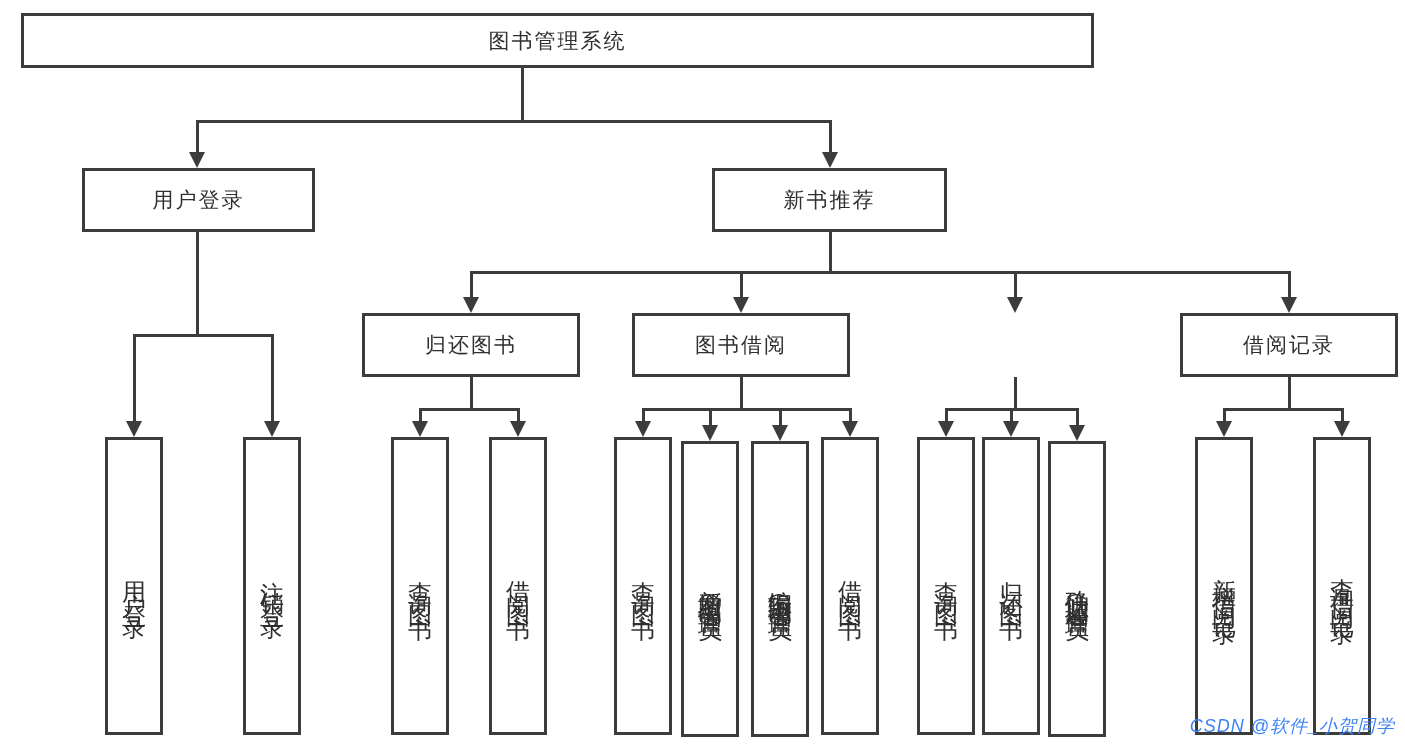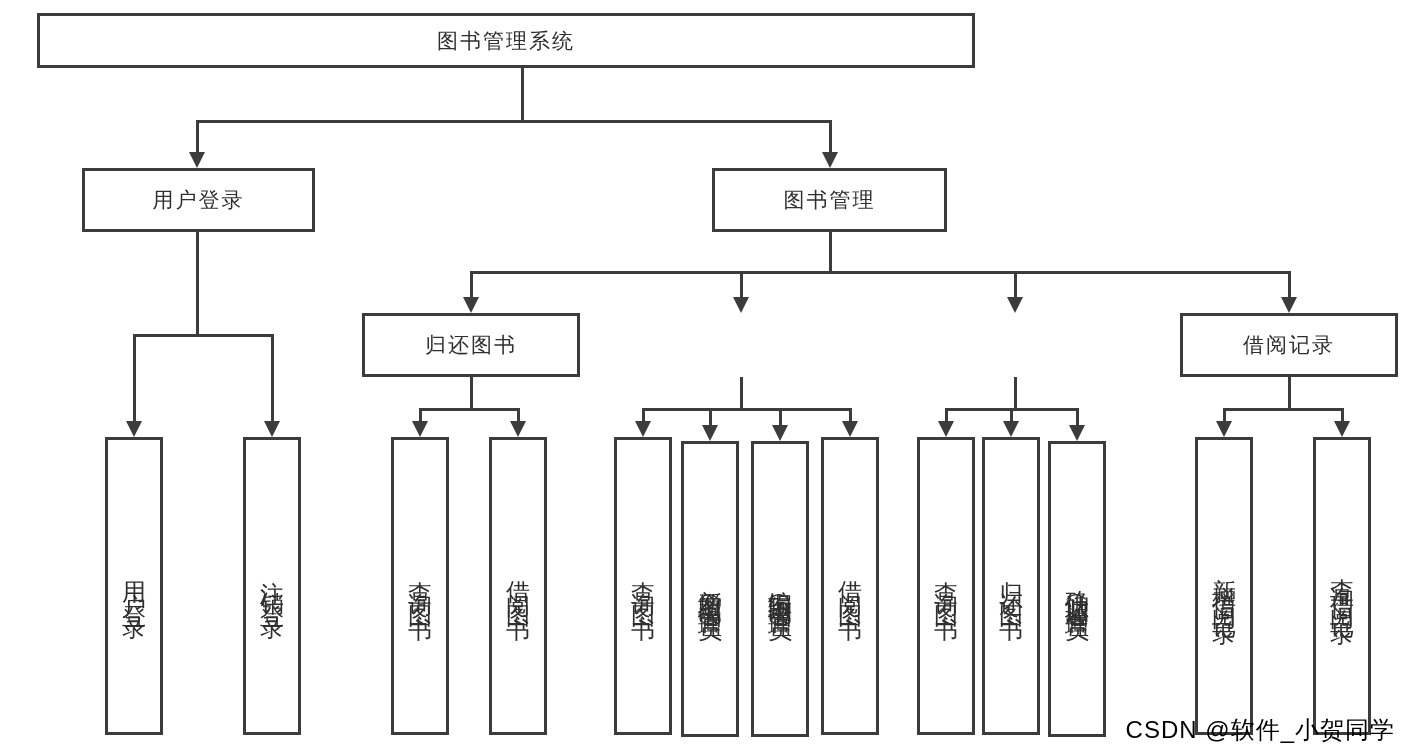--- a/index.html
+++ b/index.html
@@ -23,34 +23,35 @@
   .lslong{letter-spacing:4px;}
   .hline{position:absolute;height:3px;background:#3c3c3c;}
   .vline{position:absolute;width:3px;background:#3c3c3c;}
   .arrow{
     position:absolute;width:0;height:0;
     border-left:8px solid transparent;border-right:8px solid transparent;
     border-top:16px solid #3c3c3c;
   }
   .watermark{
     position:absolute;right:10px;top:714px;z-index:5;
-    font-size:24px;color:#000000;letter-spacing:1px;white-space:nowrap;
+    font-size:18px;color:#3b82f6;letter-spacing:1px;white-space:nowrap;font-style:italic;
   }
 </style>
 </head>
 <body>
 
 <div class="canvas">
 
-  <div class="box" style="left:21px;top:13px;width:938px;height:55px;margin-left:16px;">图书管理系统</div>
+  <div class="box" style="left:21px;top:13px;width:1073px;height:55px;">图书管理系统</div>
 
   <div class="box" style="left:82px;top:168px;width:233px;height:64px;">用户登录</div>
-  <div class="box" style="left:712px;top:168px;width:235px;height:64px;">图书管理</div>
+  <div class="box" style="left:712px;top:168px;width:235px;height:64px;">新书推荐</div>
 
   <div class="box" style="left:362px;top:313px;width:218px;height:64px;">归还图书</div>
+  <div class="box" style="left:632px;top:313px;width:218px;height:64px;">图书借阅</div>
   <div class="box" style="left:1180px;top:313px;width:218px;height:64px;">借阅记录</div>
 
   <div class="vbox ls4" style="left:105px;top:437px;width:58px;height:298px;">用户登录</div>
   <div class="vbox ls4" style="left:243px;top:437px;width:58px;height:298px;">注销登录</div>
 
   <div class="vbox ls4" style="left:391px;top:437px;width:58px;height:298px;">查询图书</div>
   <div class="vbox ls4" style="left:489px;top:437px;width:58px;height:298px;">借阅图书</div>
 
   <div class="vbox ls4" style="left:614px;top:437px;width:58px;height:298px;">查询图书</div>
   <div class="vbox lslong" style="left:681px;top:441px;width:58px;height:296px;">新增图书（管理员）</div>

